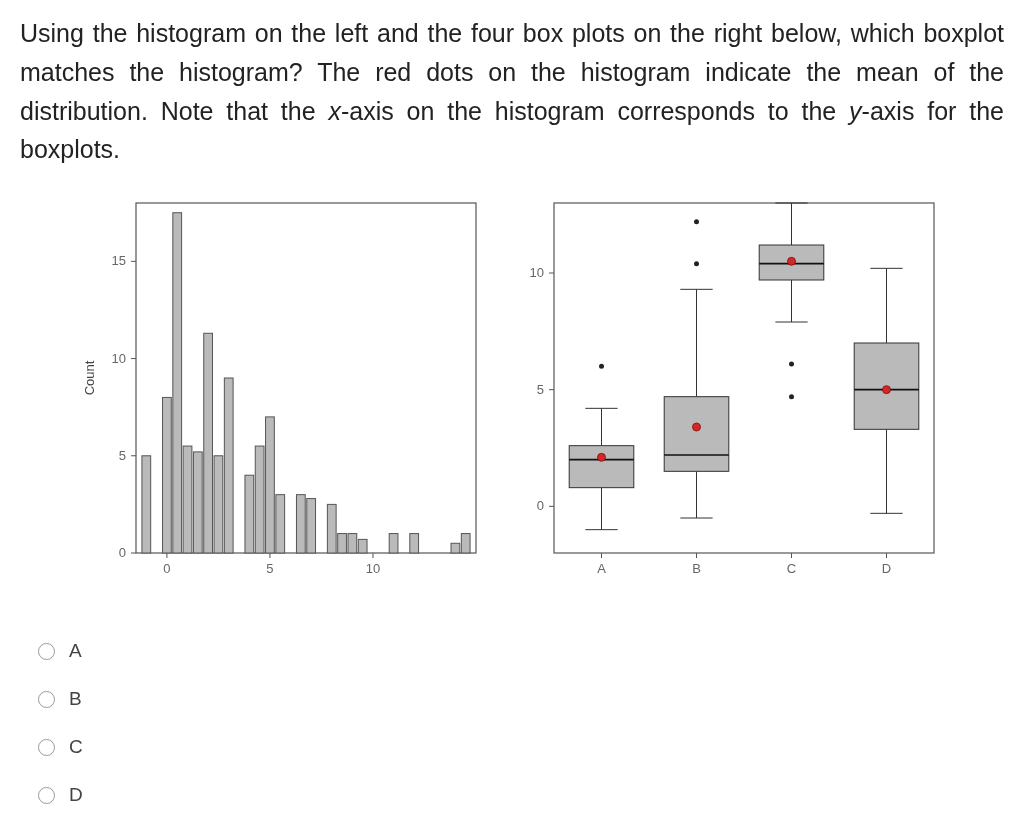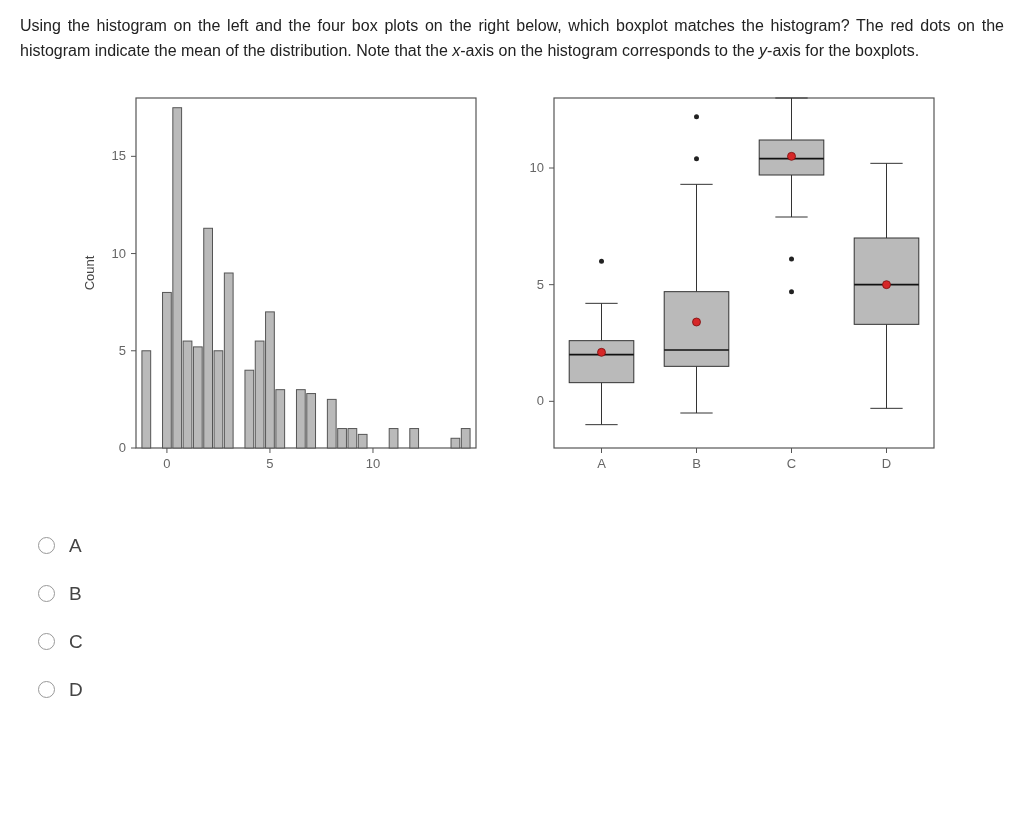--- a/index.html
+++ b/index.html
@@ -5,21 +5,21 @@
   * { box-sizing: border-box; }
   body {
     margin: 0;
     padding: 14px 20px;
     font-family: Arial, Helvetica, sans-serif;
     color: #222;
     background: #fff;
     width: 1024px;
   }
   .question {
-    font-size: 16px;
+    font-size: 25px;
     line-height: 1.55;
     text-align: justify;
     margin-bottom: 24px;
   }
   .question .xlab, .question .ylab {
     font-style: italic;
   }
   .charts {
     display: flex;
     gap: 18px;

